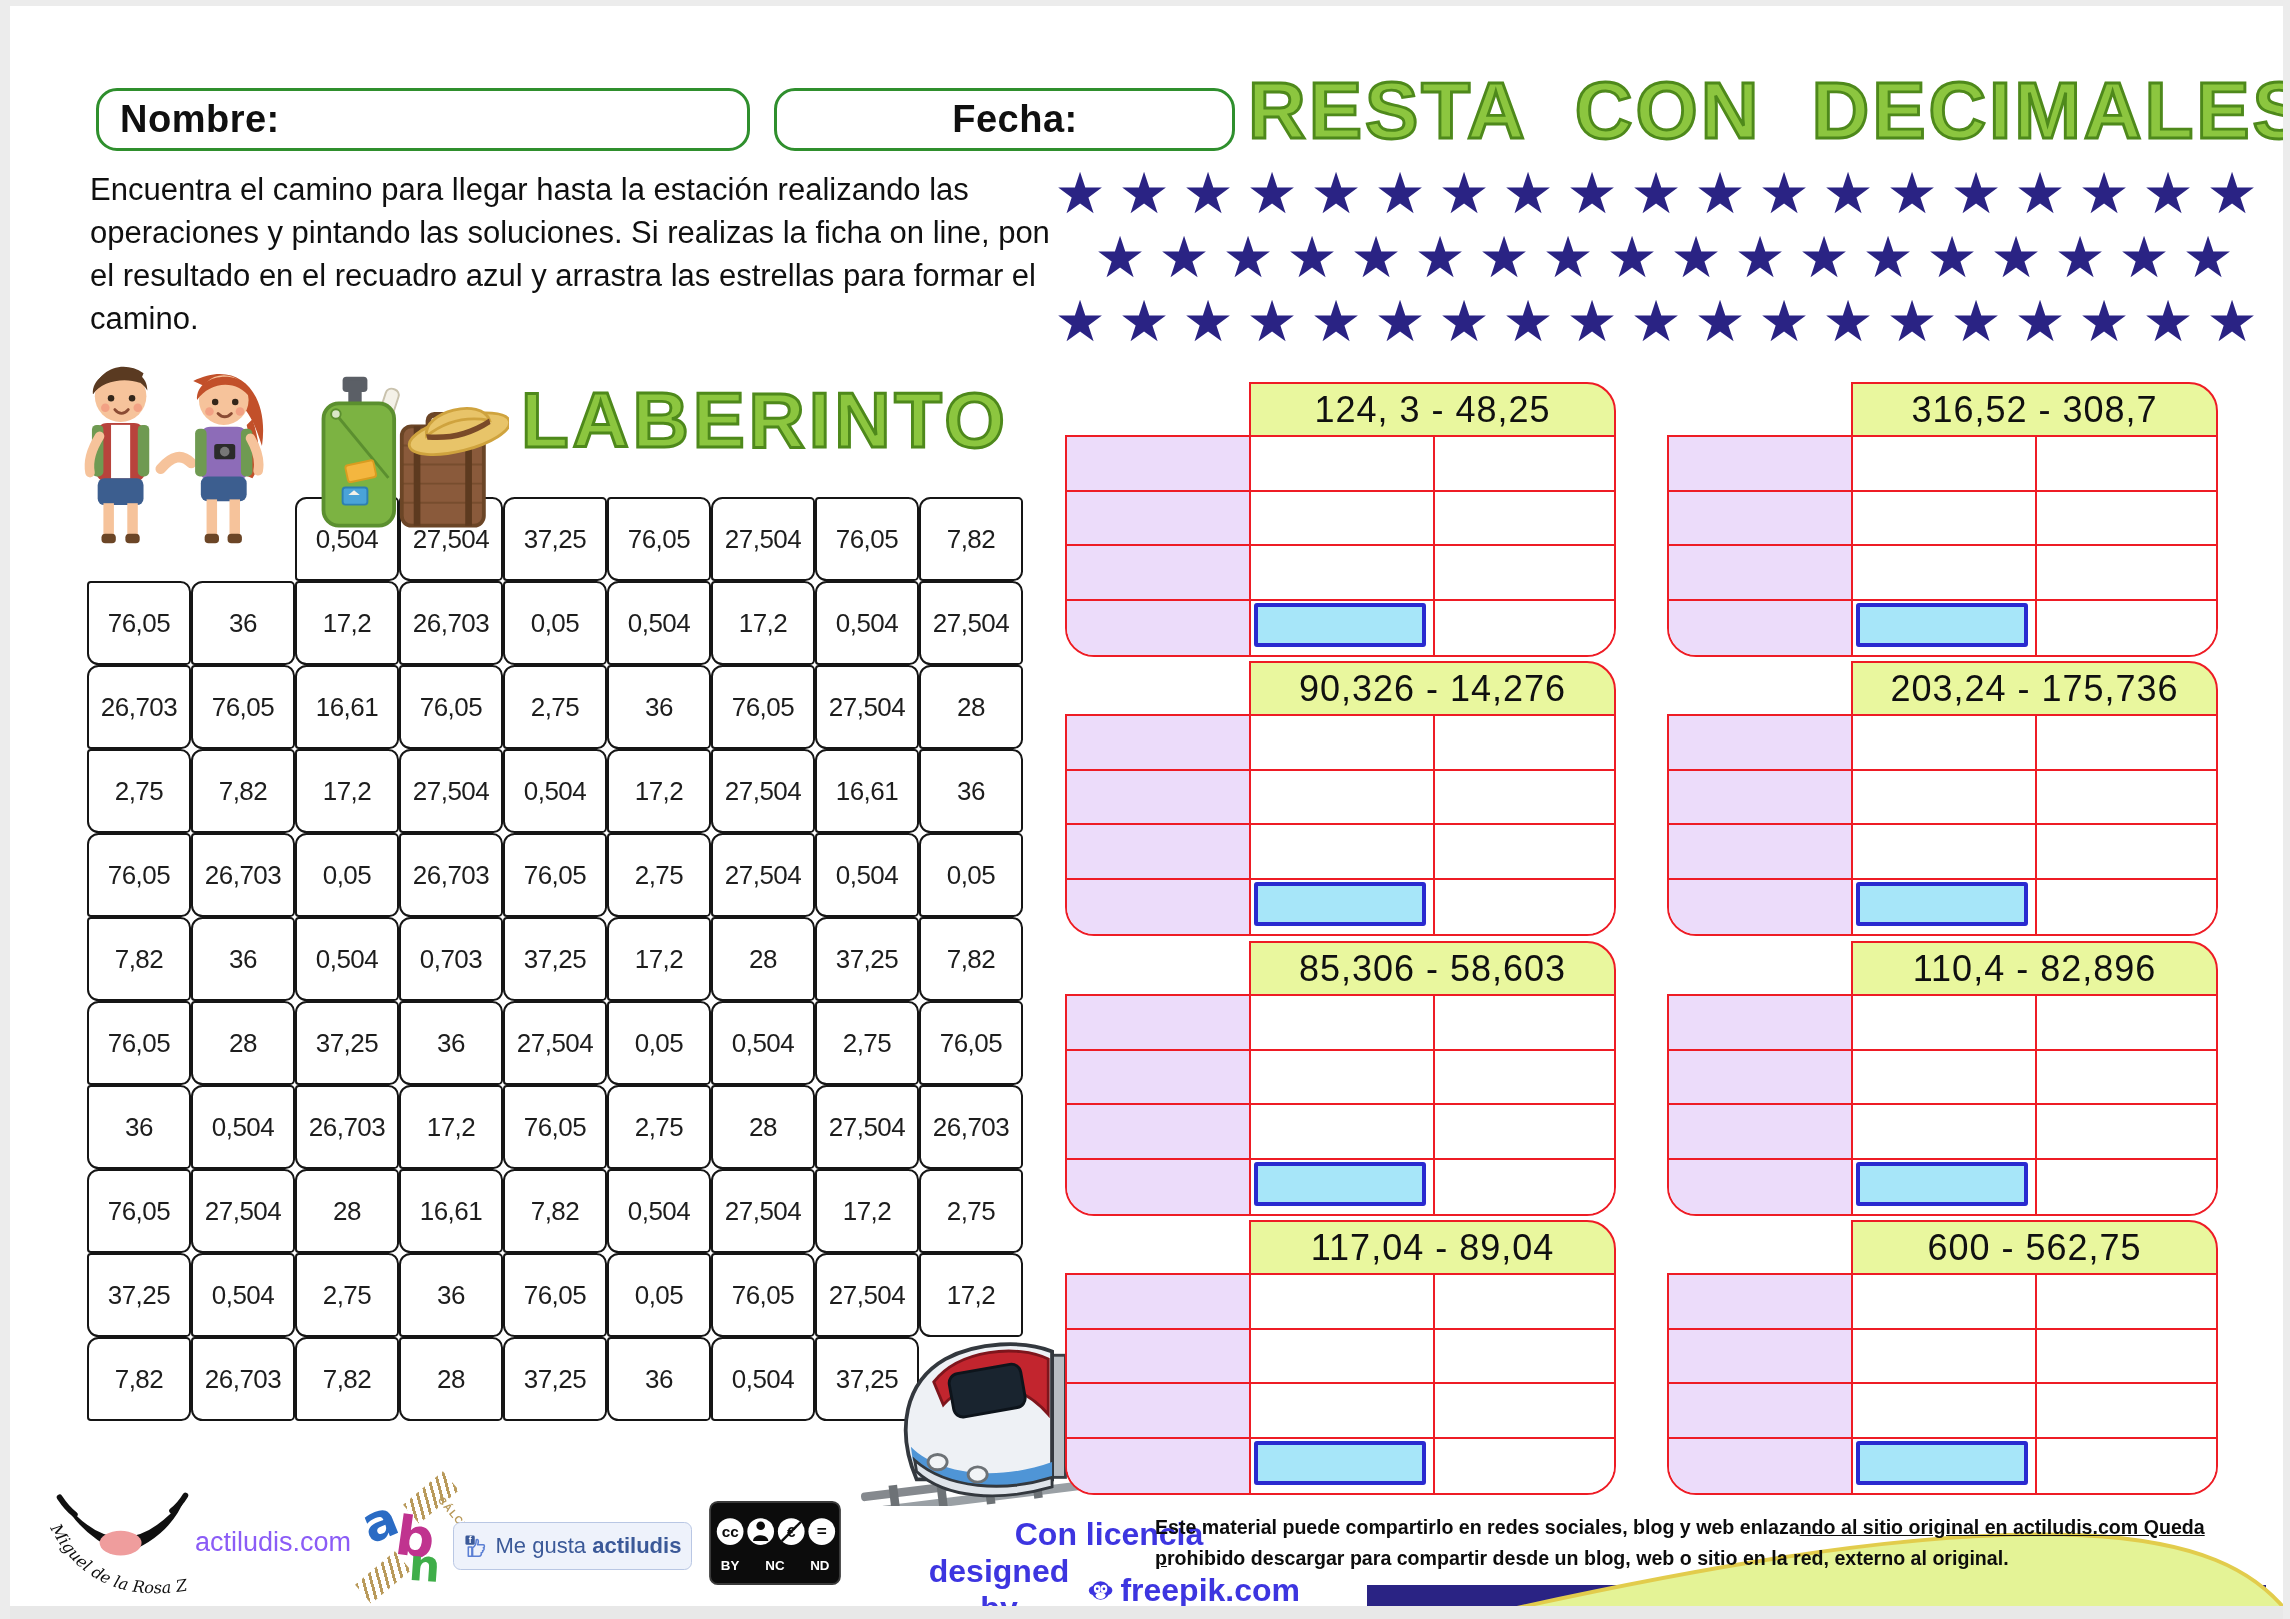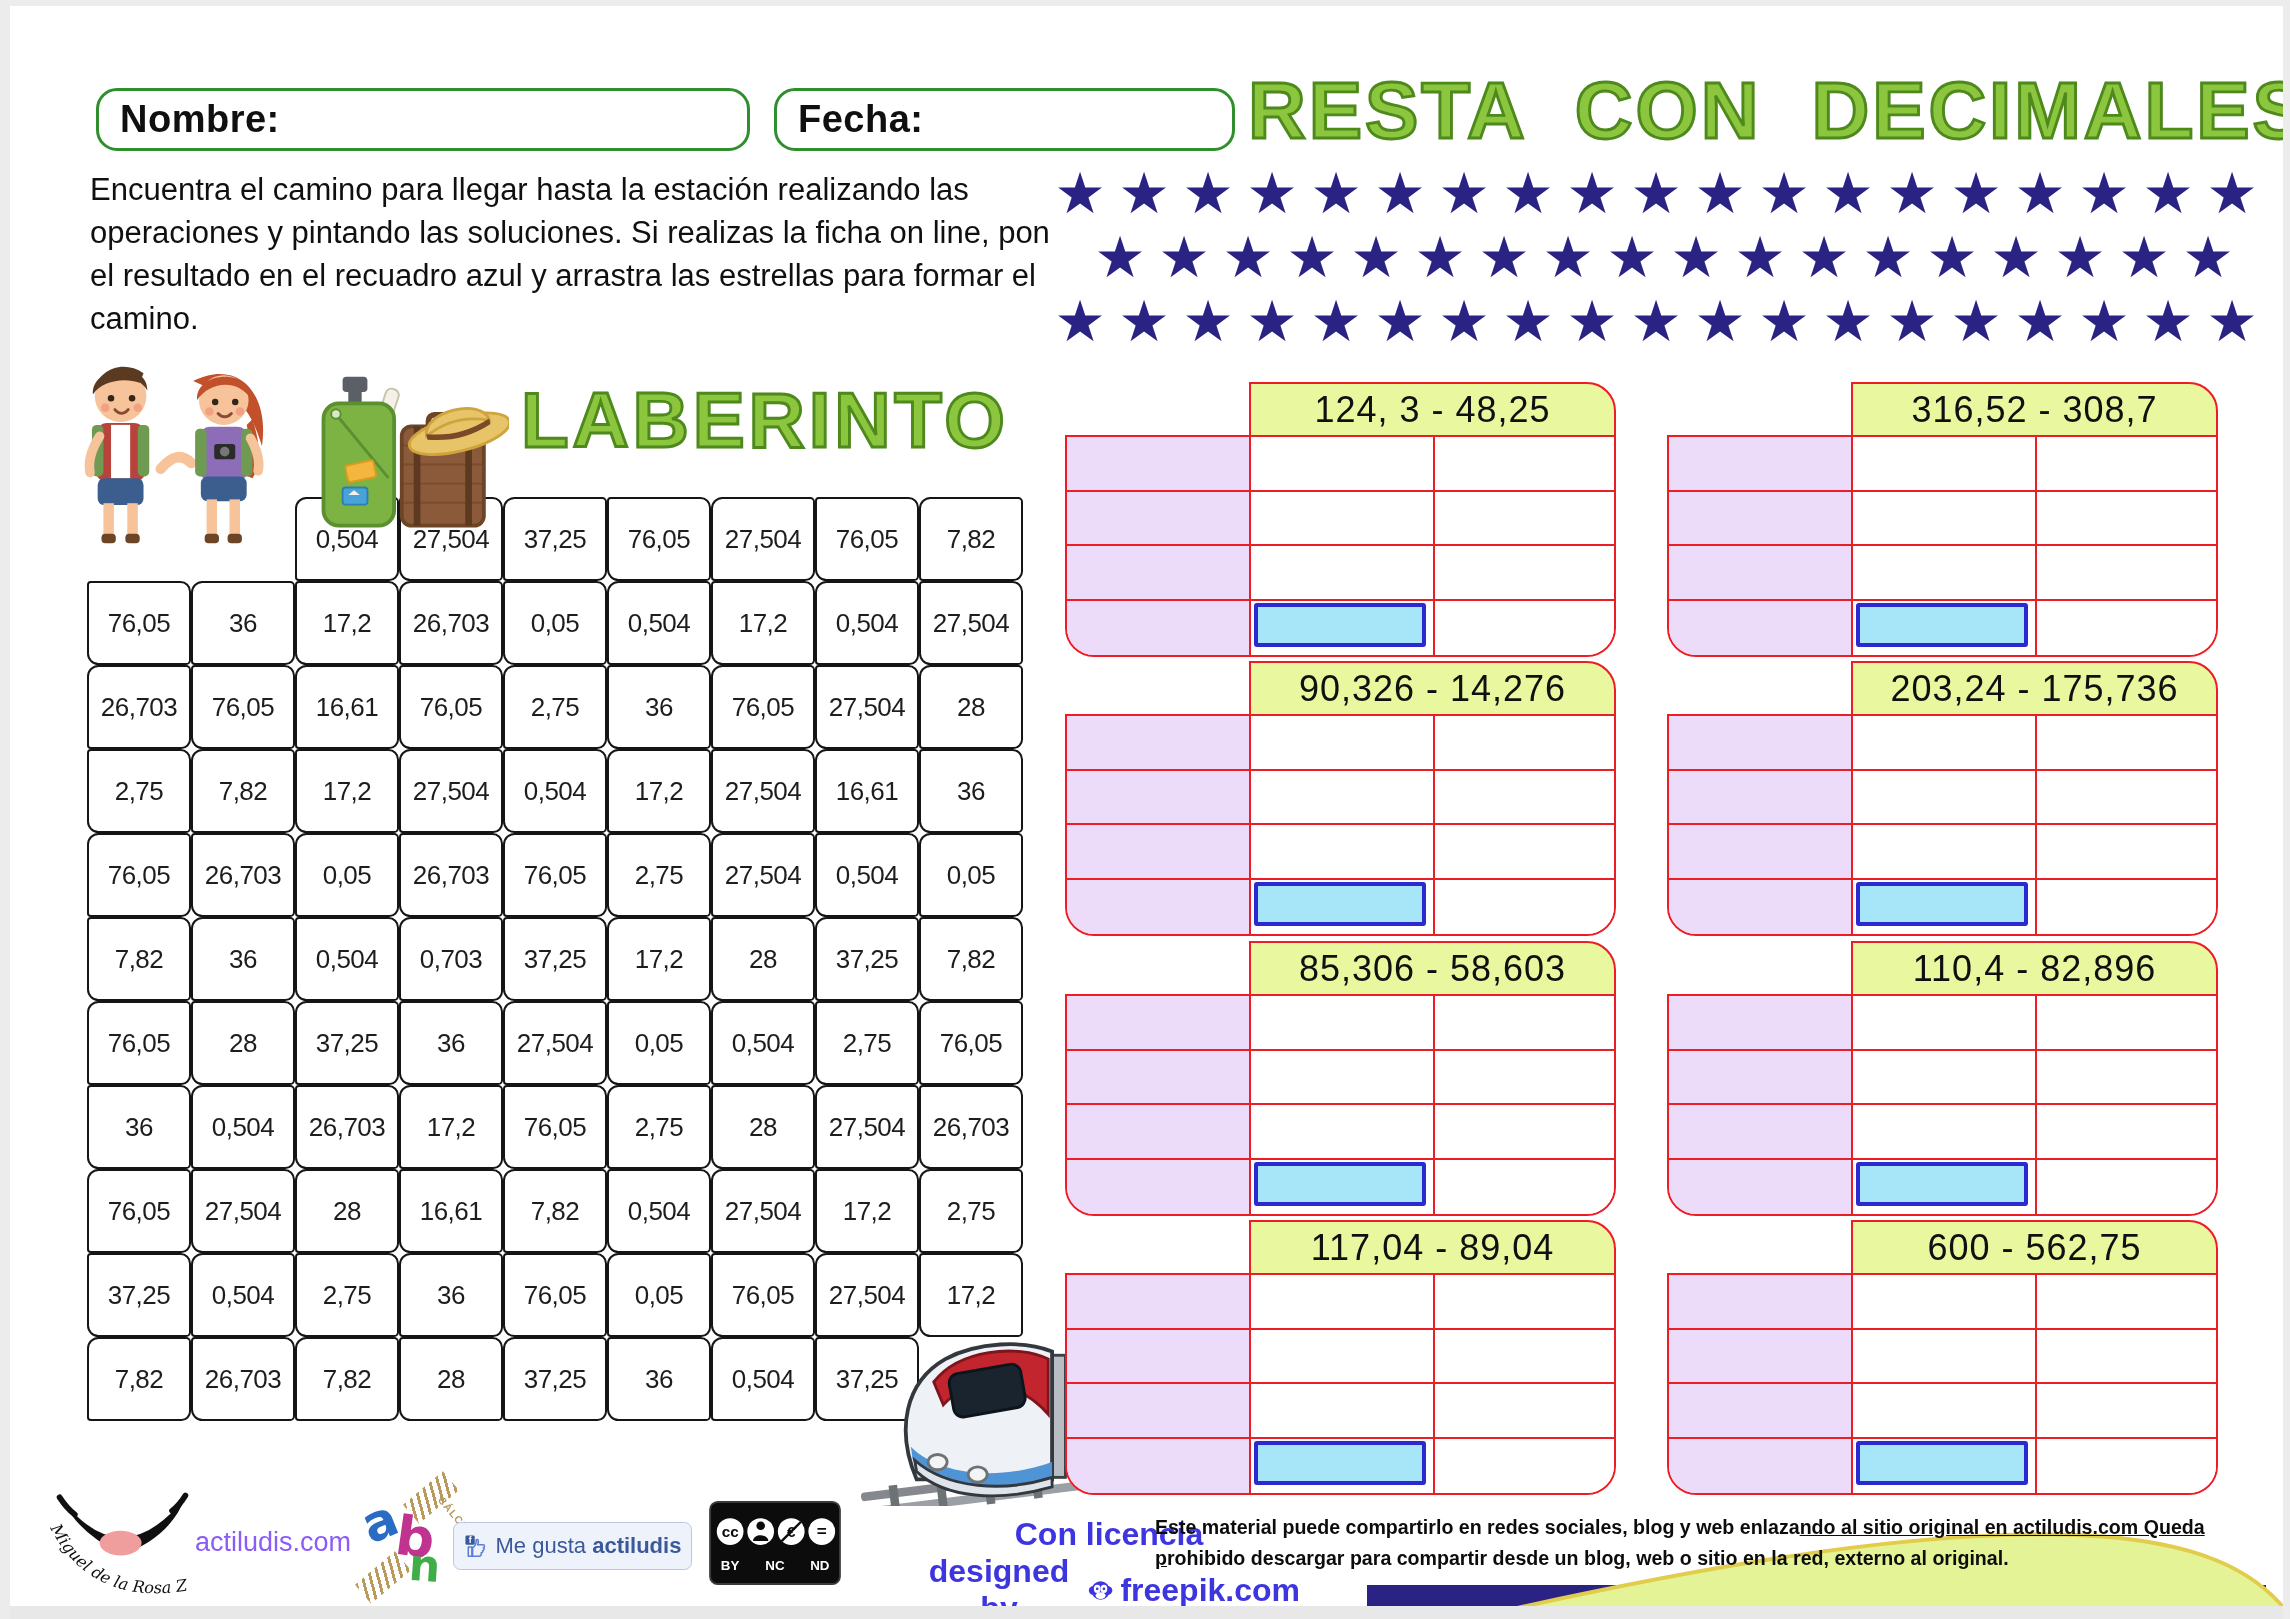--- a/index.html
+++ b/index.html
@@ -22,21 +22,21 @@
   #edge-left{left:0;top:0;width:9.6px;height:1619px;}
   #edge-top{left:0;top:0;width:2290px;height:5.7px;}
   #edge-right{left:2283px;top:0;width:7.6px;height:1619px;}
   #gray-strip{position:absolute;left:0;top:1606px;width:2290px;height:13.4px;background:#e8e8e8;z-index:7;}
   #navy-bar{position:absolute;left:1367px;top:1585px;width:899px;height:27px;background:var(--navy);z-index:1;}
   #corner-wave{position:absolute;left:1491px;top:1520px;width:799px;height:99px;z-index:2;}
 
   
   .field-box{position:absolute;border:3.8px solid var(--green);border-radius:21px;background:#fff;display:flex;align-items:center;padding-left:21px;}
   #nombre-box{left:96px;top:88px;width:654px;height:63px;}
-  #fecha-box{left:774px;top:88px;width:461px;height:63px;}
+  #fecha-box{left:774px;top:88px;width:461px;height:63px;justify-content:center;}
   .field-label{font-size:38px;font-weight:bold;color:#101010;letter-spacing:0.5px;}
 
   #main-title{position:absolute;left:1248px;top:65px;width:1038px;text-align:center;
     font-size:80px;font-weight:800;color:var(--title-green);
     -webkit-text-stroke:2.9px var(--title-stroke);letter-spacing:2.9px;word-spacing:25px;white-space:nowrap;}
 
   #instructions{position:absolute;left:90px;top:168px;width:980px;font-size:31px;line-height:43px;color:#101010;}
 
   
   #star-rows{position:absolute;left:1048px;top:161px;width:1239px;z-index:1;}

